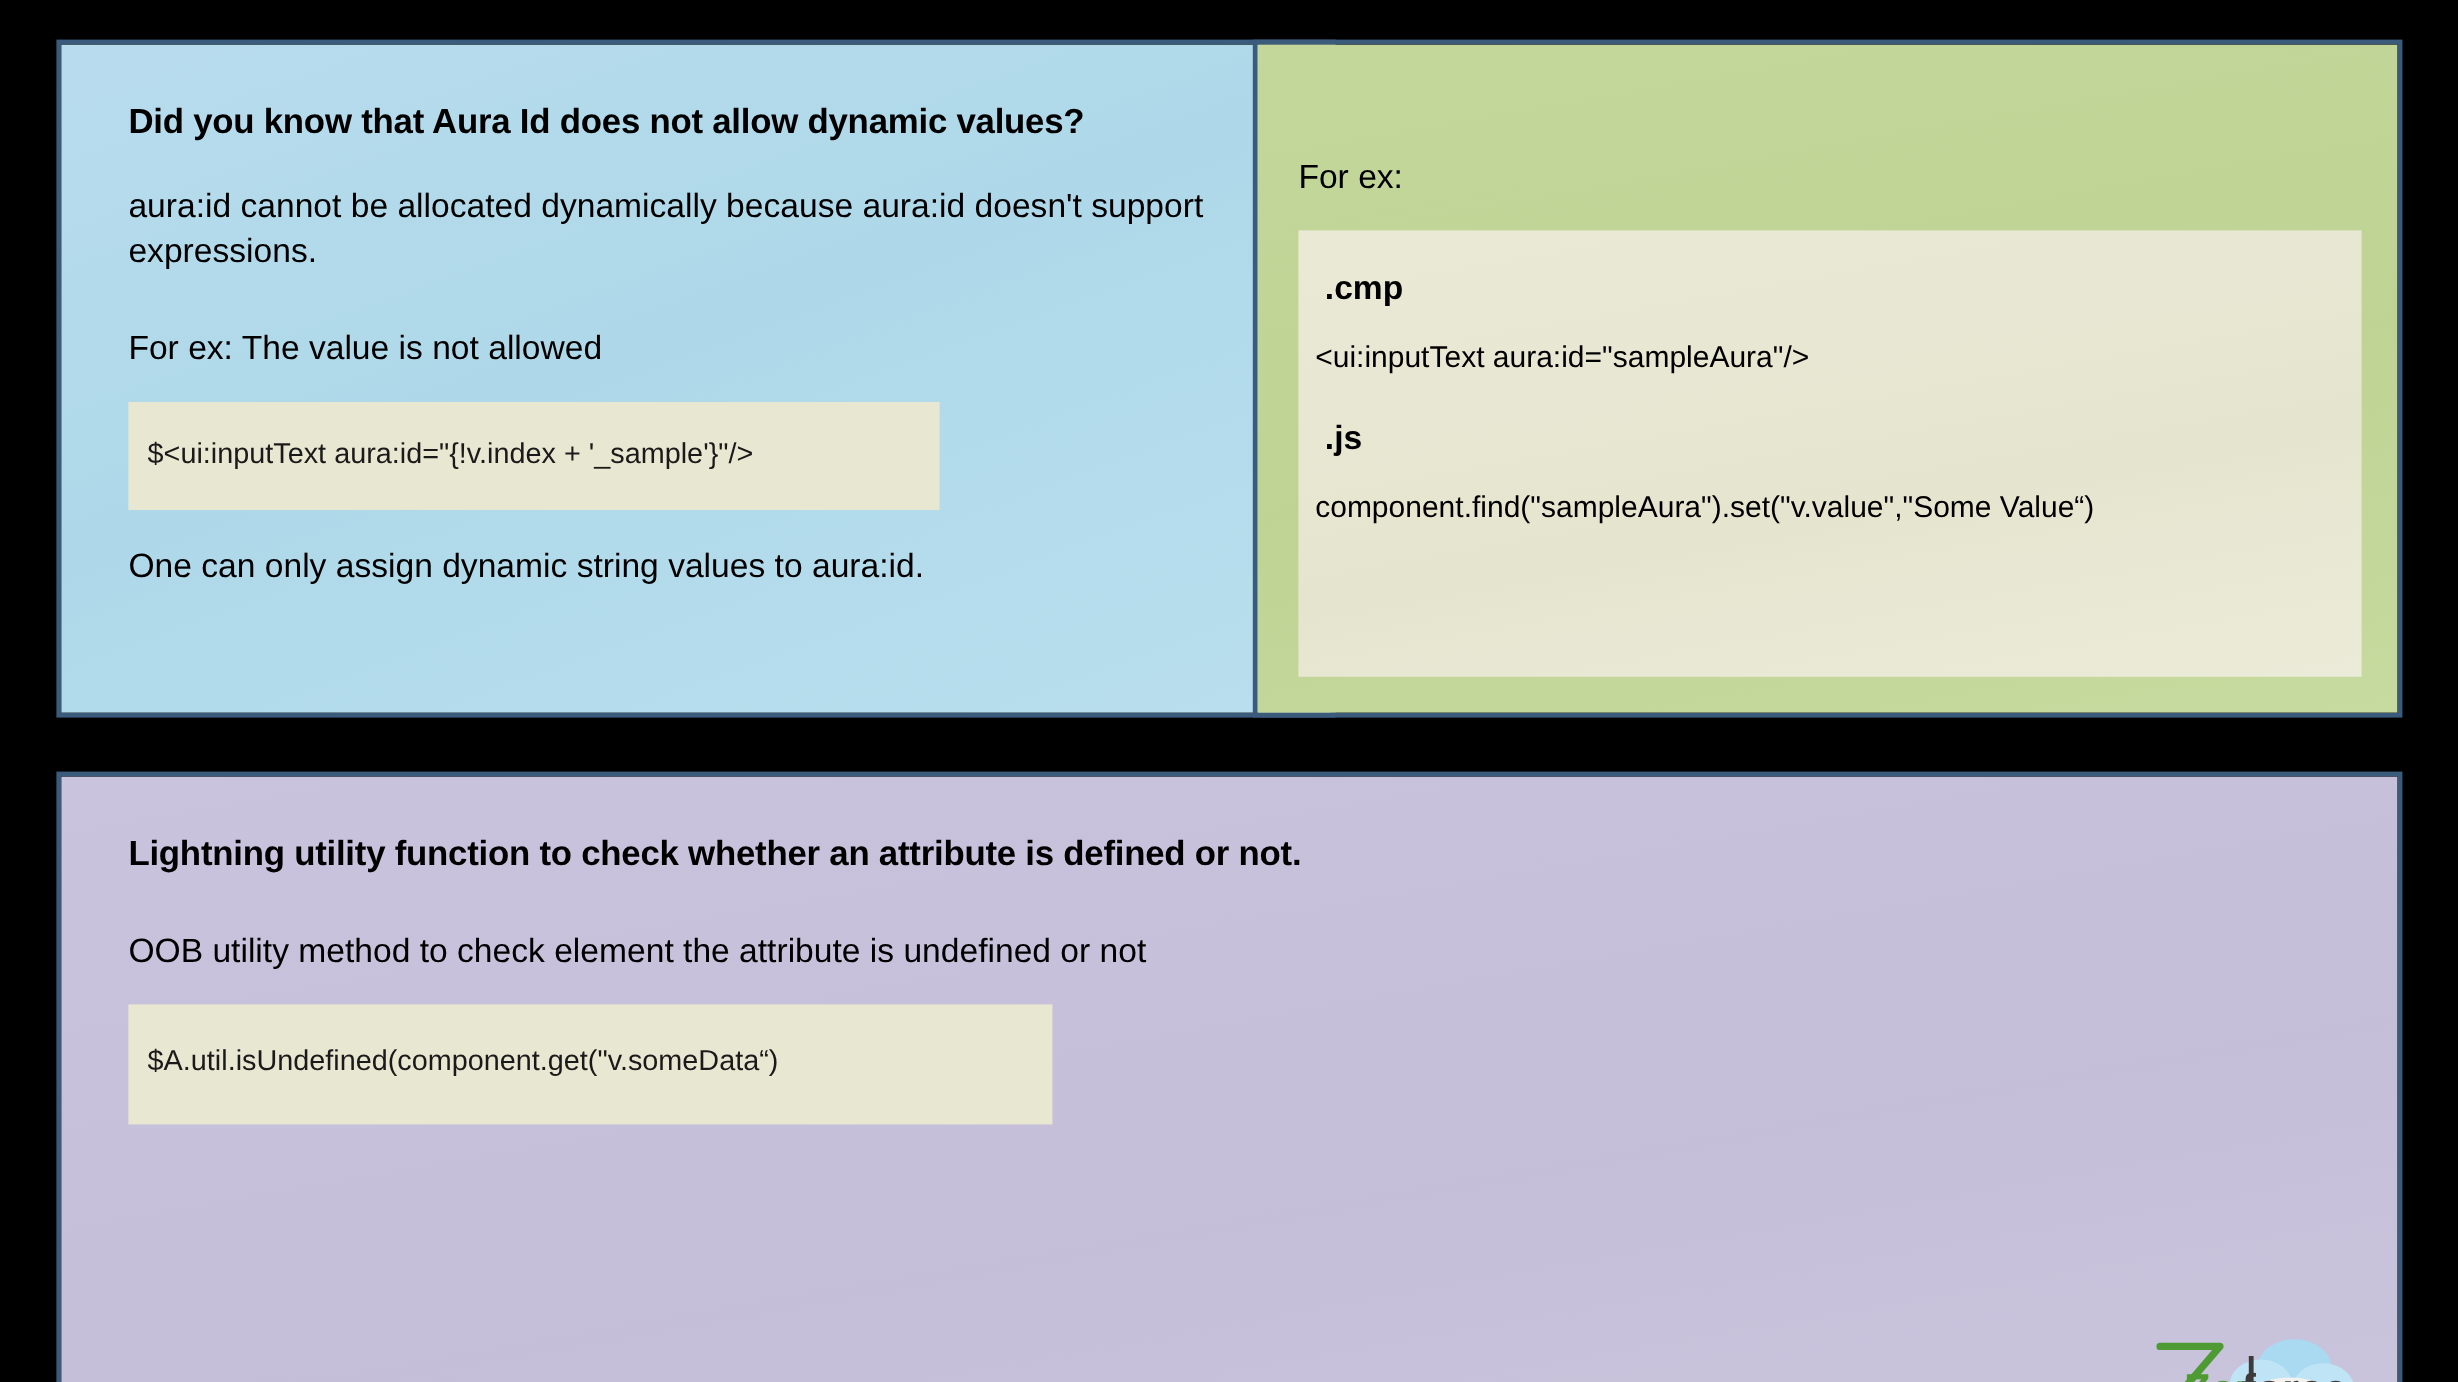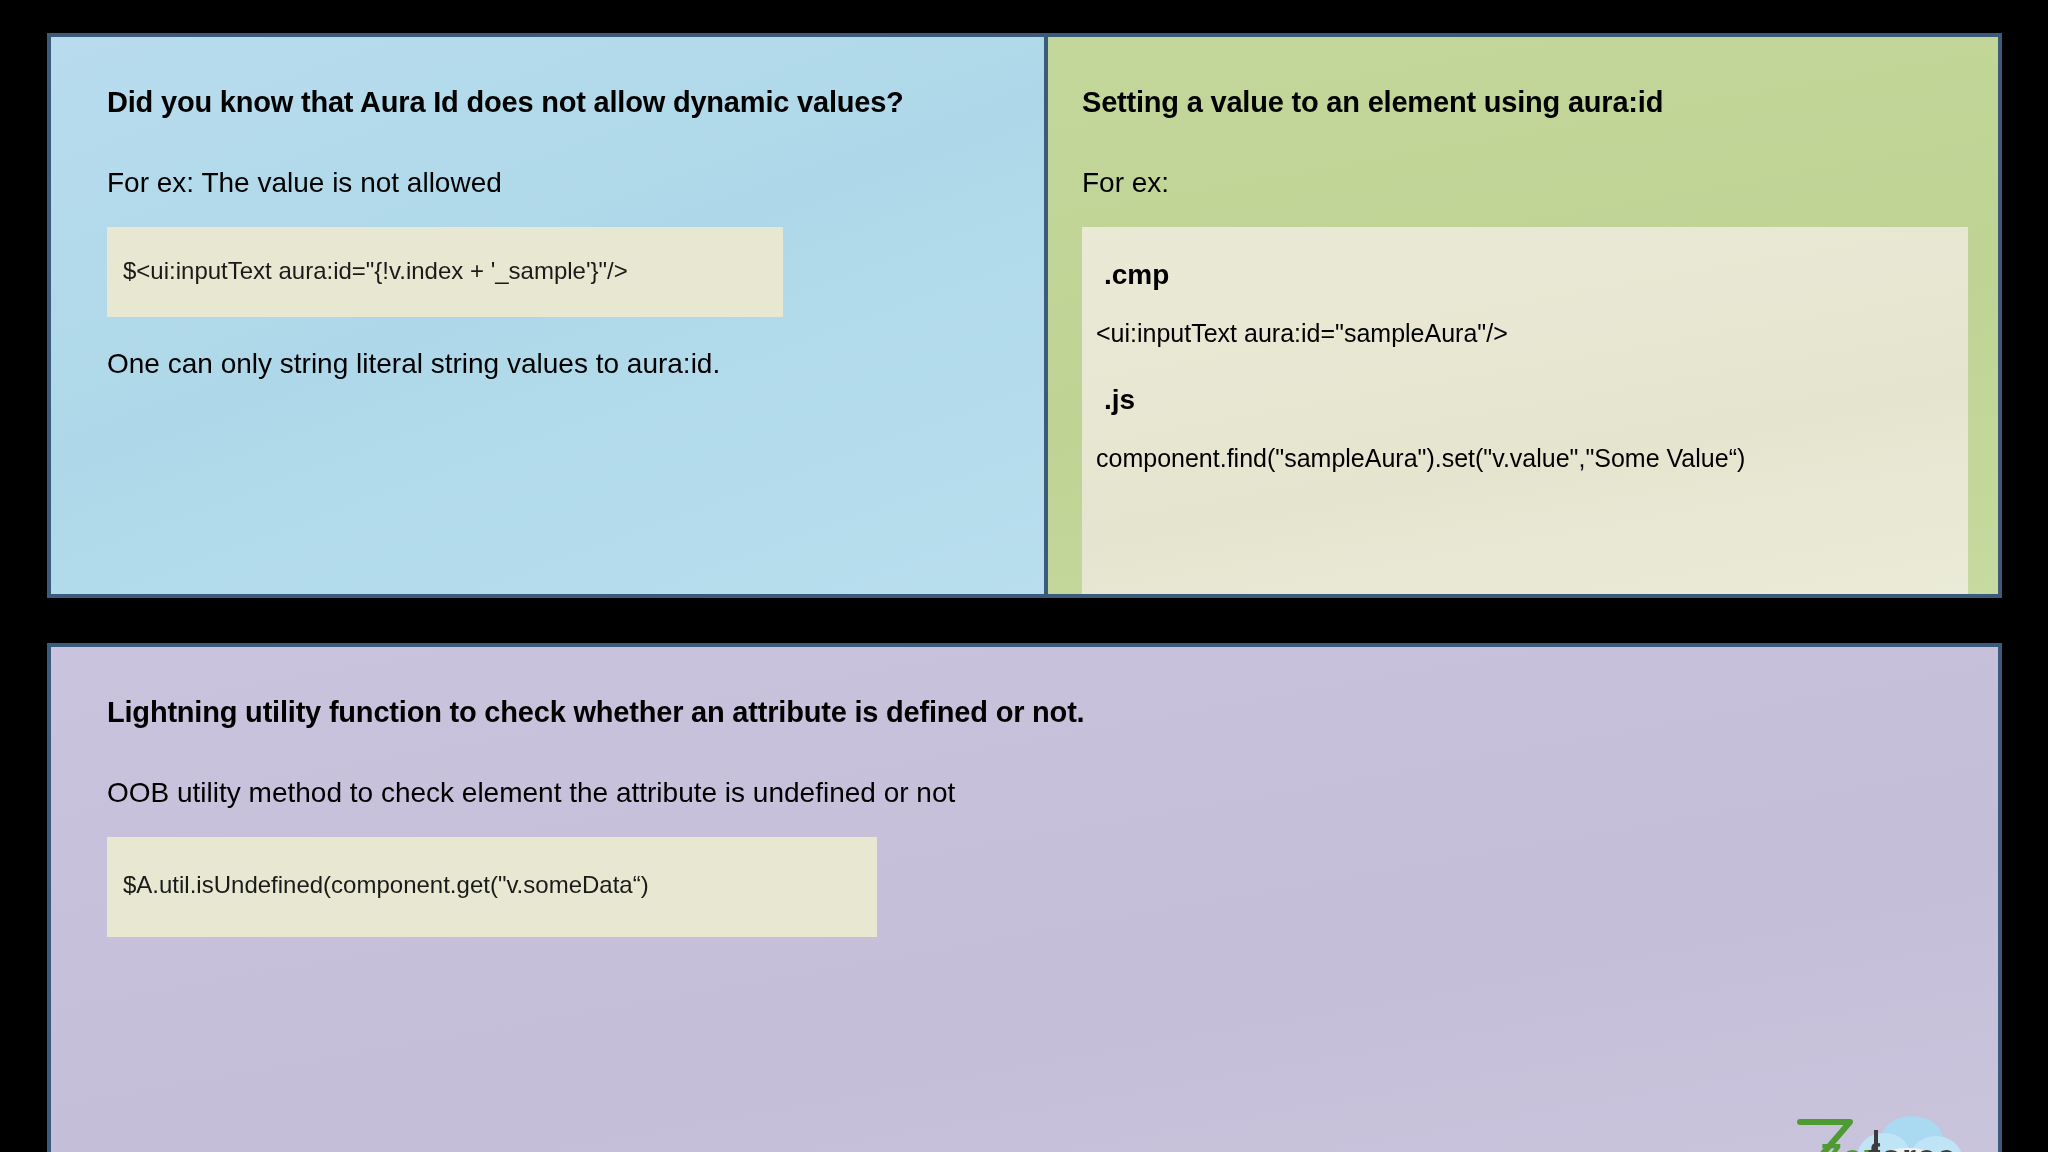--- a/index.html
+++ b/index.html
@@ -144,29 +144,29 @@
   }
 </style>
 </head>
 <body>
 
 <div id="stage">
 
   <div class="panel" id="panel-aura-id">
     <div class="panel-inner">
       <div class="headline">Did you know that  Aura Id does not allow dynamic values?</div>
+      <div class="body-line">aura:id cannot be allocated dynamically because aura:id doesn't support expressions.</div>
       <div class="body-line tight">For ex:  The value is not allowed</div>
       <div class="code-box" id="code-not-allowed">$&lt;ui:inputText aura:id="{!v.index + '_sample'}"/&gt;</div>
-      <div class="body-line">One can only string literal string values to aura:id.</div>
+      <div class="body-line">One can only assign dynamic string values to aura:id.</div>
     </div>
   </div>
 
   <div class="panel" id="panel-set-value">
     <div class="panel-inner">
-      <div class="headline">Setting a value to an element using aura:id</div>
       <div class="body-line tight">For ex:</div>
       <div id="code-panel-cmp-js">
         <div class="code-label indent">.cmp</div>
         <div class="code-text">&lt;ui:inputText aura:id="sampleAura"/&gt;</div>
         <div class="code-label indent"> .js</div>
         <div class="code-text last">component.find("sampleAura").set("v.value","Some Value“)</div>
       </div>
     </div>
   </div>
 

